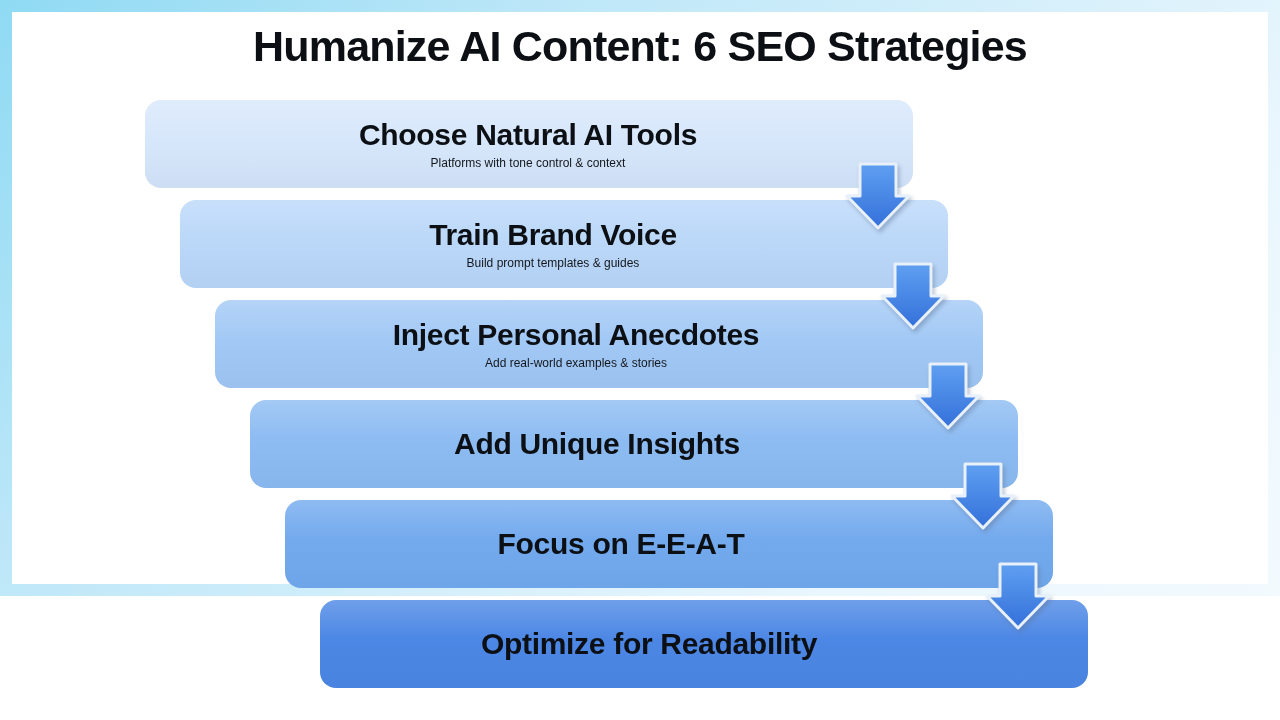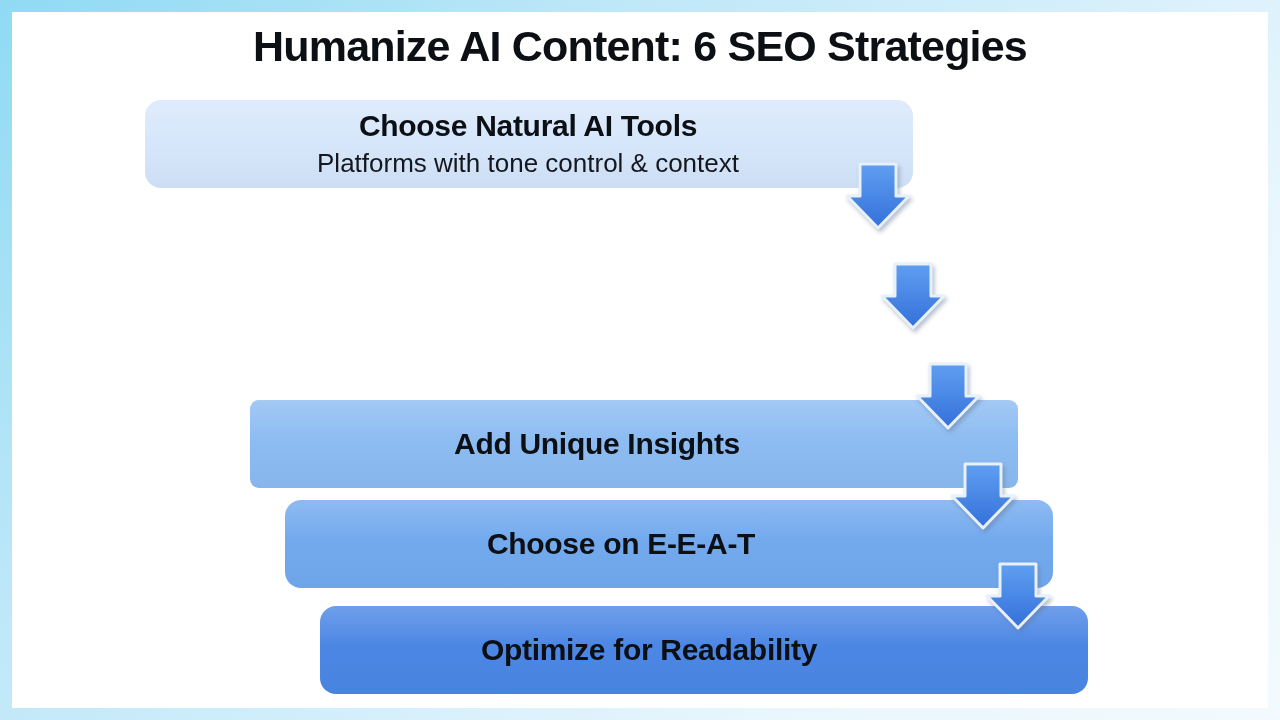--- a/index.html
+++ b/index.html
@@ -3,21 +3,21 @@
 <meta charset="utf-8">
 <style>
   html, body { margin: 0; padding: 0; }
   body {
     width: 1280px; height: 720px;
     font-family: "Liberation Sans", sans-serif;
     overflow: hidden;
   }
   .canvas {
     position: relative;
-    width: 1280px; height: 720px;
+    width: 1280px; height: 596px;
     background: linear-gradient(135deg, #8fdaf3 0%, #bde7f8 30%, #e9f6fd 75%, #f2fafe 100%);
   }
   .panel {
     position: absolute;
     inset: 12px;
     background: #ffffff;
   }
   .page-title {
     position: absolute;
     top: 22px; left: 0;
@@ -36,34 +36,34 @@
     box-sizing: border-box;
     display: flex;
     flex-direction: column;
     align-items: center;
     justify-content: center;
     background-image: linear-gradient(180deg, rgba(255,255,255,0.20) 0%, rgba(255,255,255,0) 45%, rgba(20,60,120,0.05) 100%);
   }
   .s0 { left: 145px; top: 100px; padding-right: 2px; }
   .s1 { left: 180px; top: 200px; padding-right: 22px; }
   .s2 { left: 215px; top: 300px; padding-right: 46px; }
-  .s3 { left: 250px; top: 400px; padding-right: 74px; border-radius: 9px; }
+  .s3 { left: 250px; top: 400px; padding-right: 74px; }
   .s4 { left: 285px; top: 500px; padding-right: 96px; }
-  .s5 { left: 320px; top: 600px; padding-right: 110px; margin-top: 6px; }
+  .s5 { left: 320px; top: 600px; padding-right: 110px; }
   .step-title {
     font-size: 30px;
     font-weight: 700;
     line-height: 1.15;
     color: #0c0f14;
     letter-spacing: -0.3px;
     white-space: nowrap;
   }
   .step-subtitle {
     margin-top: 4px;
-    font-size: 26px;
+    font-size: 12px;
     font-weight: 400;
     line-height: 1.2;
     color: #14171d;
     white-space: nowrap;
   }
   .arrow {
     position: absolute;
     width: 66px; height: 70px;
     z-index: 5;
     filter: drop-shadow(2px 3px 2px rgba(96,118,152,0.45));
@@ -90,28 +90,36 @@
         <stop offset="1" stop-color="#3470da"></stop>
       </linearGradient>
     </defs>
   </svg>
 
   <div class="step s0" style="background-color: rgb(215, 231, 251);">
     <div class="step-title">Choose Natural AI Tools</div>
     <div class="step-subtitle">Platforms with tone control &amp; context</div>
   </div>
 
+  <div class="step s1" style="background-color: rgb(187, 216, 249);">
+    <div class="step-title">Train Brand Voice</div>
+    <div class="step-subtitle">Build prompt templates &amp; guides</div>
+  </div>
 
+  <div class="step s2" style="background-color: rgb(162, 201, 245);">
+    <div class="step-title">Inject Personal Anecdotes</div>
+    <div class="step-subtitle">Add real-world examples &amp; stories</div>
+  </div>
 
   <div class="step s3" style="background-color: rgb(141, 188, 242);">
     <div class="step-title">Add Unique Insights</div>
   </div>
 
   <div class="step s4" style="background-color: rgb(115, 170, 238);">
-    <div class="step-title">Choose on E-E-A-T</div>
+    <div class="step-title">Focus on E-E-A-T</div>
   </div>
 
   <div class="step s5" style="background-color: rgb(76, 135, 229);">
     <div class="step-title">Optimize for Readability</div>
   </div>
 
   <svg class="arrow a0" viewBox="0 0 66 70">
     <polygon points="15,2 51,2 51,34 64,34 33,66 2,34 15,34" fill="url(#arrowGrad)" stroke-width="3" stroke-linejoin="round" stroke="#e8f0fa"></polygon>
   </svg>
   <svg class="arrow a1" viewBox="0 0 66 70">

